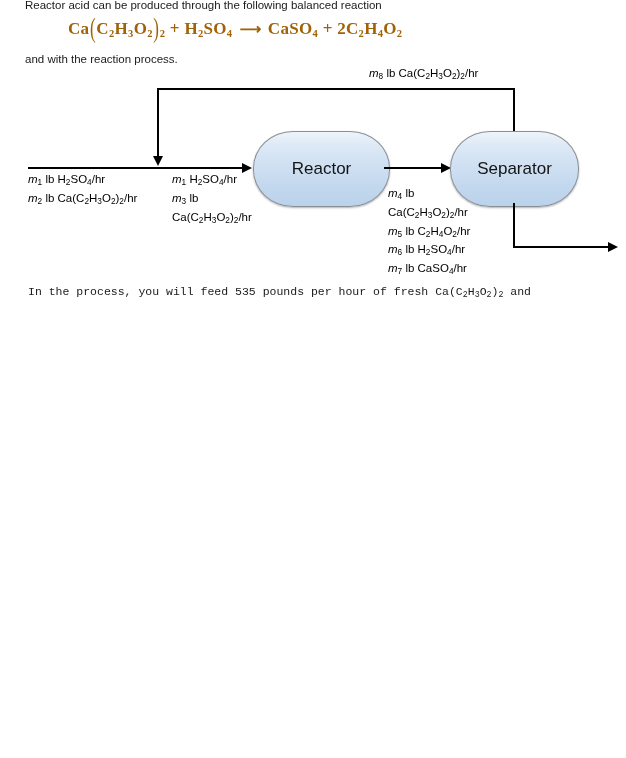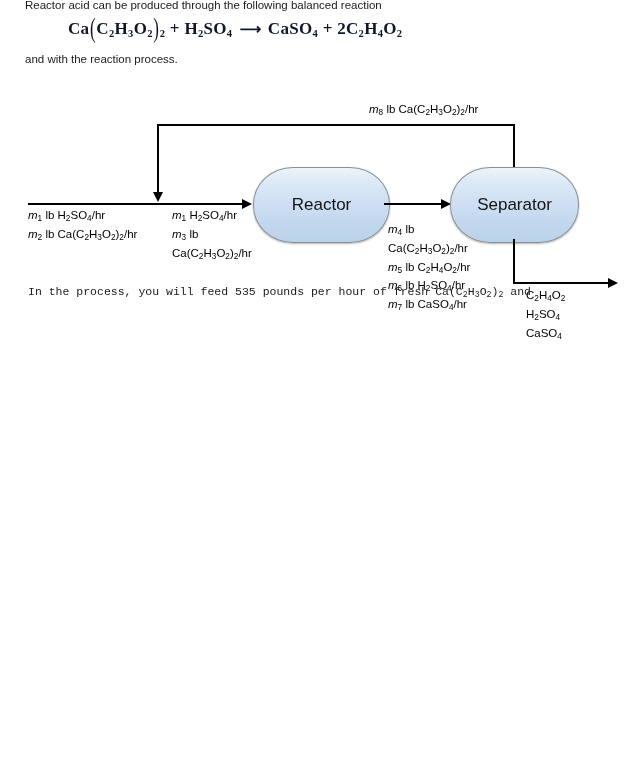--- a/index.html
+++ b/index.html
@@ -24,21 +24,21 @@
     color: #1a1a1a;
     white-space: nowrap;
     line-height: 13px;
   }
 
   
   .equation {
     font-family: "Liberation Serif", serif;
     font-weight: bold;
     font-size: 17px;
-    color: #0f172a;
+    color: #a16207;
     white-space: nowrap;
     letter-spacing: 0.3px;
   }
   .equation sub {
     font-size: 0.62em;
     vertical-align: -0.30em;
     font-weight: bold;
   }
   .bigparen {
     display: inline-block;
@@ -112,21 +112,21 @@
 <body>
 
 <div class="abs prose" style="left:25px; top:-1px;">Reactor acid can be produced through the following balanced reaction</div>
 
 <div class="abs equation" style="left:68px; top:19px;">
   <span>Ca<span class="bigparen">(</span>C<sub>2</sub>H<sub>3</sub>O<sub>2</sub><span class="bigparen">)</span><sub>2</sub></span><span> + </span><span>H<sub>2</sub>SO<sub>4</sub></span><span class="arrowlong">&nbsp;&nbsp;⟶&nbsp;&nbsp;</span><span>CaSO<sub>4</sub></span><span> + </span><span>2C<sub>2</sub>H<sub>4</sub>O<sub>2</sub></span>
 </div>
 
 <div class="abs prose" style="left:25px; top:53px;">and with the reaction process.</div>
 
-<div class="abs" style="left:0; top:0; width:542px; height:310px;margin-top:36px;">
+<div class="abs" style="left:0; top:0; width:542px; height:310px;">
 
   <div class="abs lbl" style="left:369px; top:66px;">
     <i>m</i><sub>8</sub> lb Ca(C<sub>2</sub>H<sub>3</sub>O<sub>2</sub>)<sub>2</sub>/hr
   </div>
 
   <div class="abs vline" style="left:513px; top:88px; height:45px;"></div>
   <div class="abs hline" style="left:157px; top:88px; width:358px;"></div>
   <div class="abs vline" style="left:157px; top:88px; height:68px;"></div>
   <div class="abs arrow-down" style="left:153px; top:156px;"></div>
 
@@ -170,27 +170,19 @@
   </div>
 
   <div class="abs unit" style="left:450px; top:131px; width:127px; height:74px;">
     <span class="unit-label">Separator</span>
   </div>
 
   <div class="abs vline" style="left:513px; top:203px; height:44px;"></div>
   <div class="abs hline" style="left:513px; top:246px; width:96px;"></div>
   <div class="abs arrow-right" style="left:608px; top:242px;"></div>
 
-  <div class="abs lbl" style="left:526px; top:252px;">
-    <div>
-      C<sub>2</sub>H<sub>4</sub>O<sub>2</sub></div>
-    <div>
-      H<sub>2</sub>SO<sub>4</sub></div>
-    <div>
-      CaSO<sub>4</sub></div>
-  </div>
 
 </div>
 
 <div class="abs lbl" style="left:28px; top:285px; color:#1a1a1a;font-family:Liberation Mono, monospace;">
   In the process, you will feed 535 pounds per hour of fresh
   Ca(C<sub>2</sub>H<sub>3</sub>O<sub>2</sub>)<sub>2</sub> and
 </div>
 
 </body></html>

